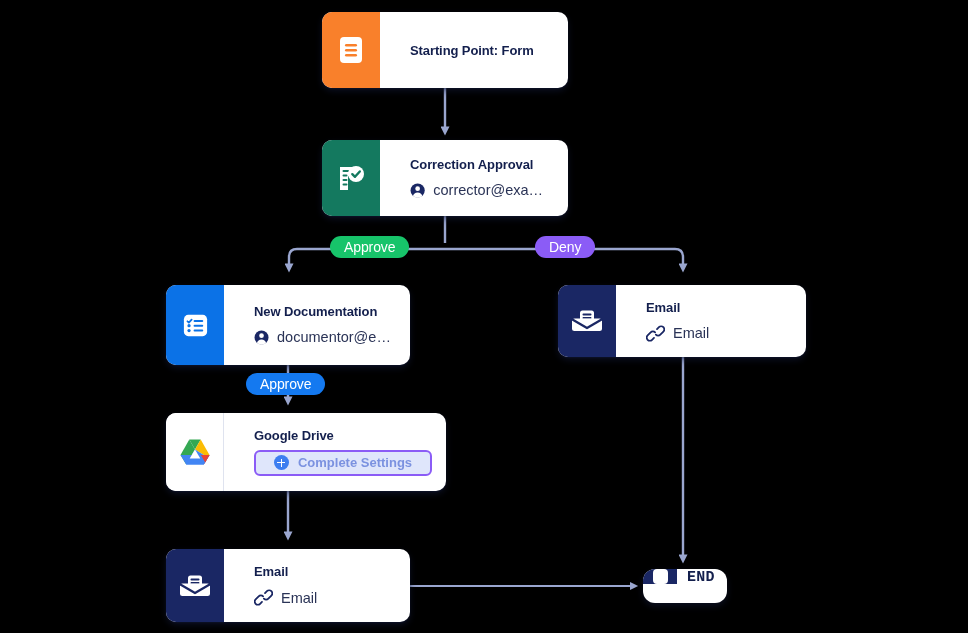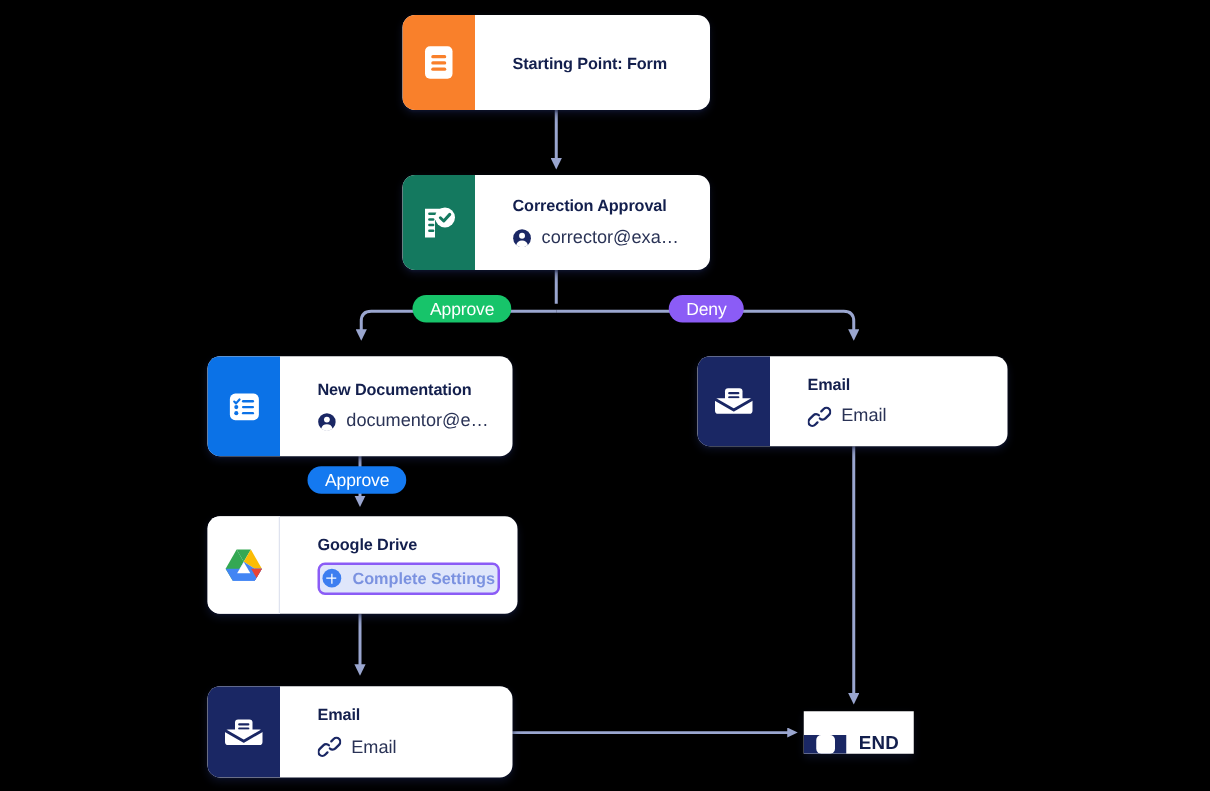--- a/index.html
+++ b/index.html
@@ -70,21 +70,21 @@
     overflow: hidden;
     text-overflow: ellipsis;
     white-space: nowrap;
   }
 
   
   #node-form        { left: 322px; top: 12px;  width: 246px; height: 76px; }
   #node-approval    { left: 322px; top: 140px; width: 246px; height: 76px; }
   #node-newdoc      { left: 166px; top: 285px; width: 244px; height: 80px; }
   #node-email-deny  { left: 558px; top: 285px; width: 248px; height: 72px; }
-  #node-gdrive      { left: 166px; top: 413px; width: 248px; height: 78px; }
+  #node-gdrive      { left: 166px; top: 413px; width: 280px; height: 78px; }
   #node-email-end   { left: 166px; top: 549px; width: 244px; height: 73px; }
 
   
   .panel-orange { background: #f9802b; }
   .panel-green  { background: #14795f; }
   .panel-blue   { background: #0b72e7; }
   .panel-navy   { background: #1a2764; }
   .panel-white  { background: #ffffff; border-right: 1px solid #dfe3ef; }
 
   
@@ -105,26 +105,27 @@
   #badge-approve  { left: 330px; top: 236px; background: #17c46a; }
   #badge-deny     { left: 535px; top: 236px; background: #8b5cf6; }
   #badge-complete { left: 246px; top: 373px; background: #1479f0; }
 
   
   #node-end {
     position: absolute;
     left: 643px; top: 569px;
     height: 34px;
     display: flex;
-    align-items: flex-end;
+    align-items: flex-start;
     background: #ffffff;
-    border-radius: 0;
+    border-radius: 12px;
     box-shadow: 0 3px 7px rgba(20,28,60,0.55);
     overflow: hidden;
     z-index: 3;
+    font-family: Liberation Mono, monospace;
   }
   #node-end .end-icon {
     width: 34px;
     flex: 0 0 34px;
     background: #1a2764;
     display: flex;
     align-items: center;
     justify-content: center;
   }
   #node-end .end-label {

